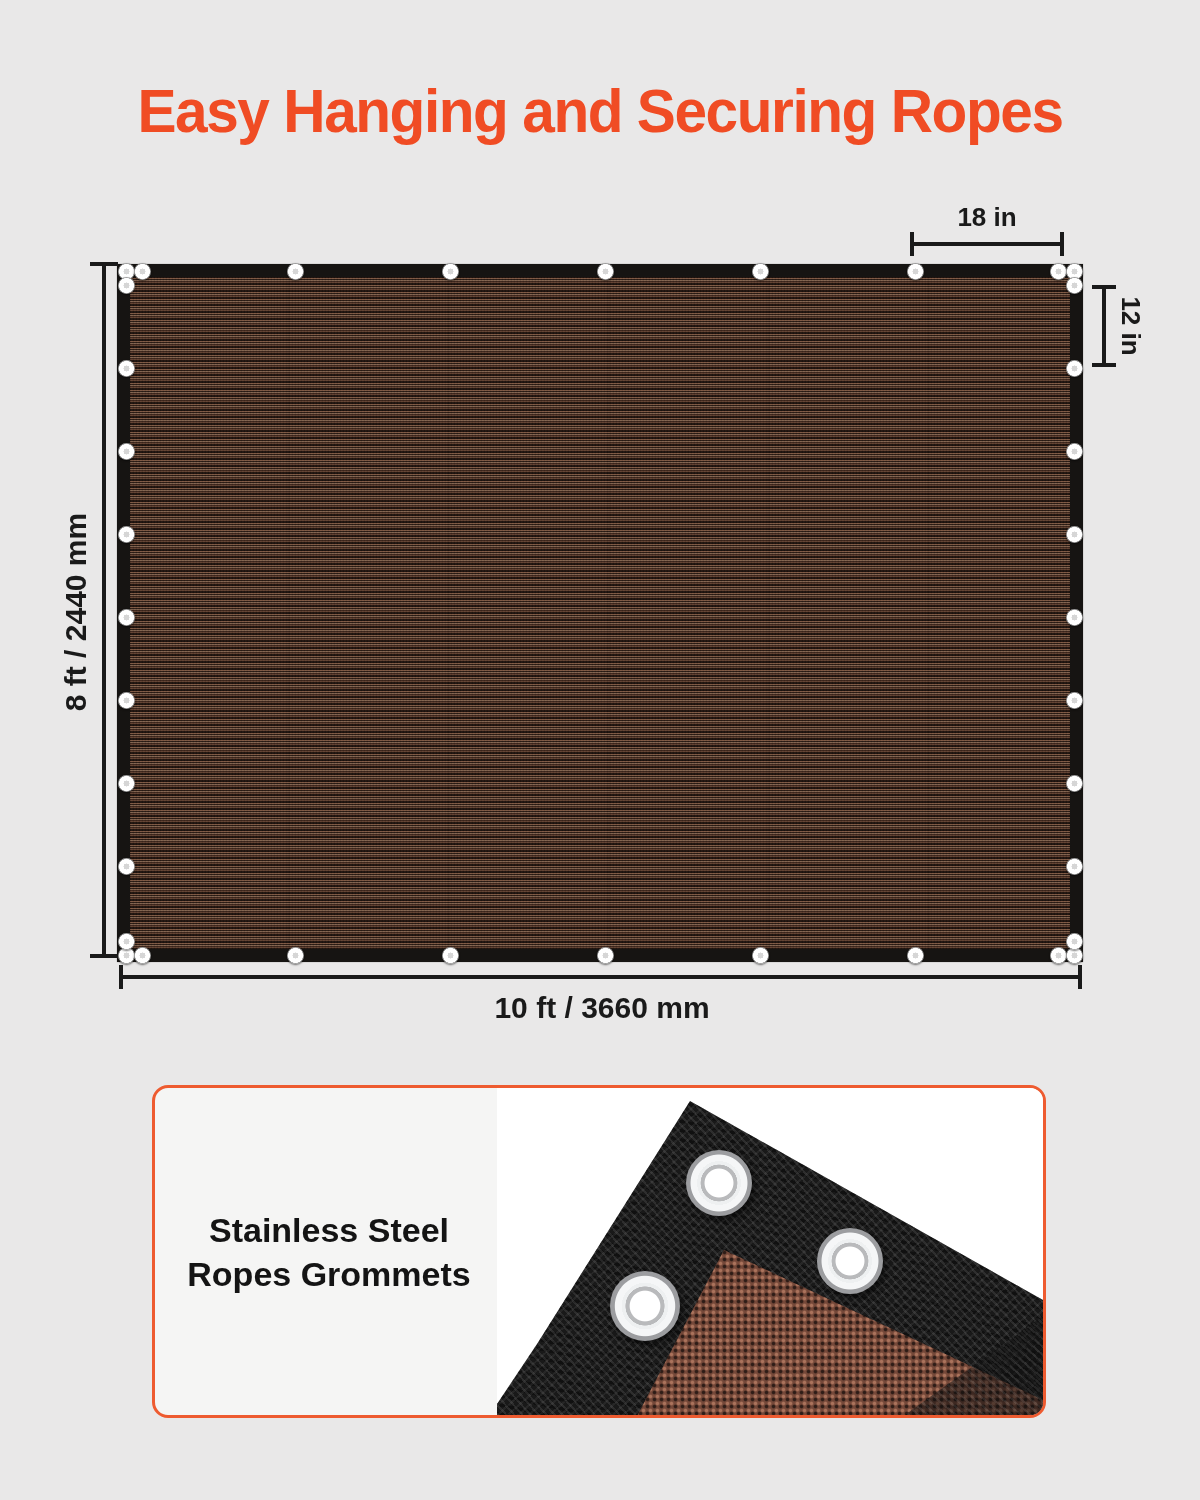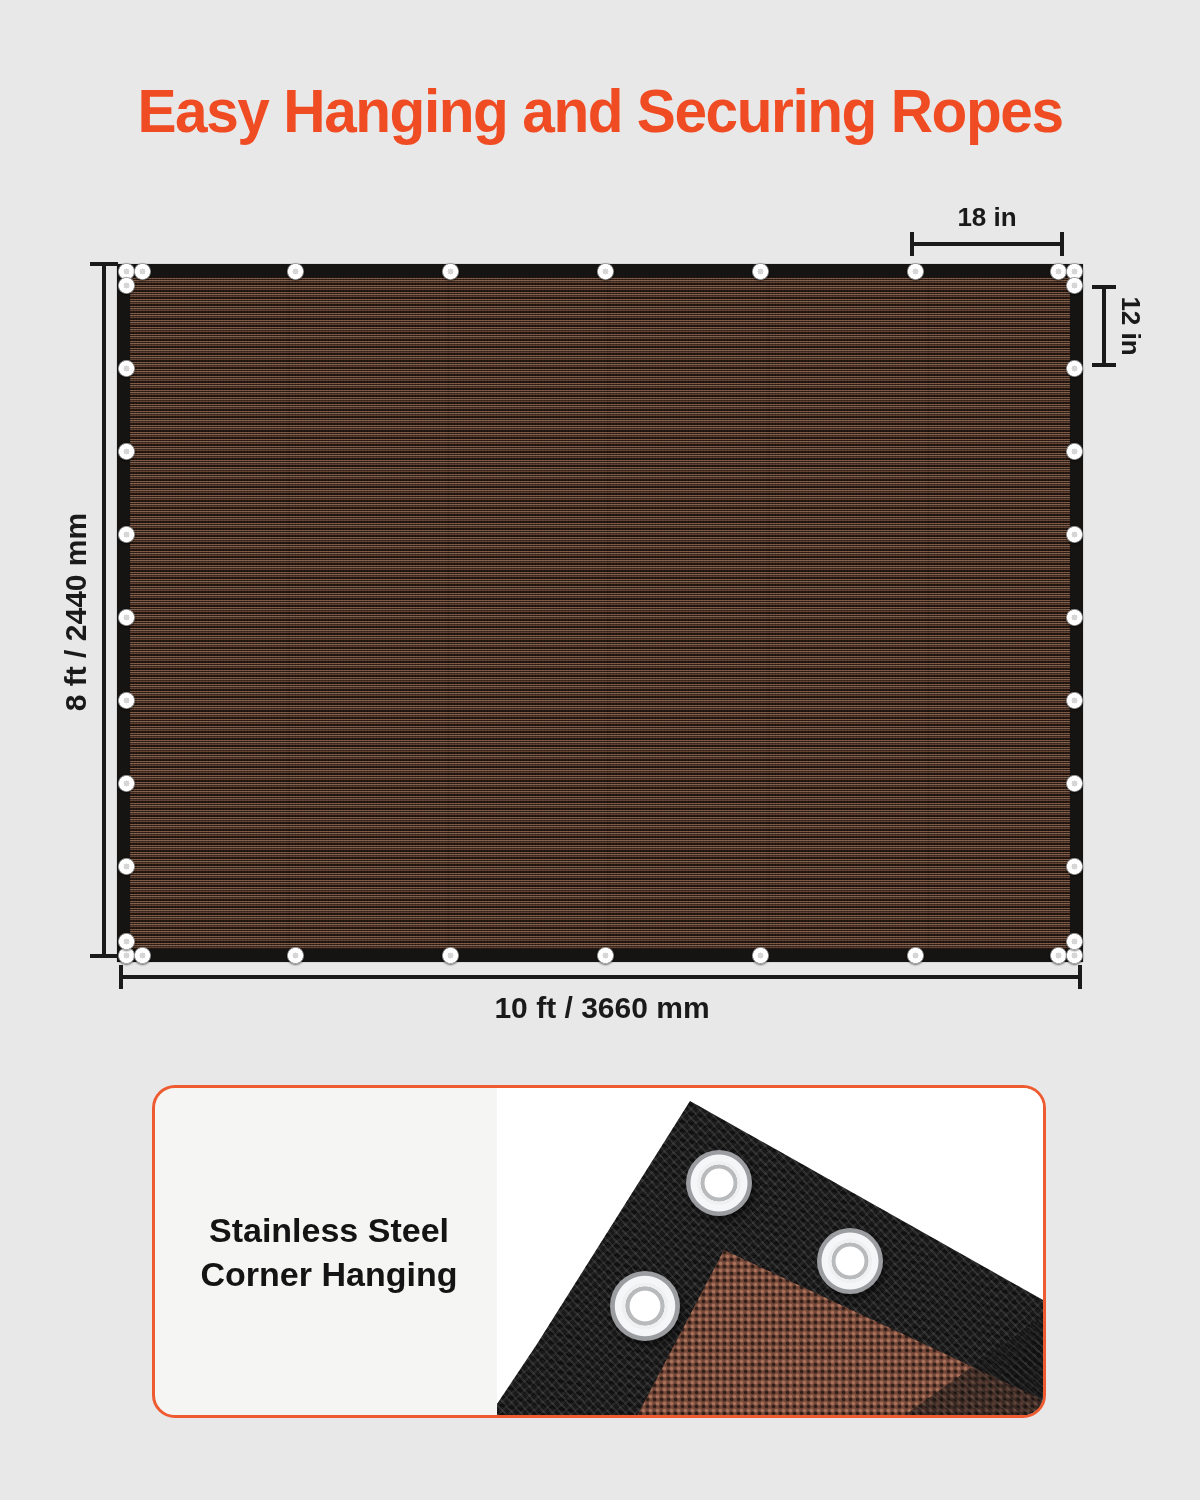--- a/index.html
+++ b/index.html
@@ -51,21 +51,21 @@
   }
   .fs26{font-size:26px;}
   .fs30{font-size:30px;}
   .rot-cw{transform:translate(-50%,-50%) rotate(90deg);}
   .rot-ccw{transform:translate(-50%,-50%) rotate(-90deg);}
   .ctr{transform:translate(-50%,-50%);}
   
   .card{
     position:absolute;left:152px;top:1085px;width:894px;height:333px;
     background:#F5F5F4;border:3px solid var(--card-border,#EE5B30);
-    border-radius:23px;box-sizing:border-box;overflow:hidden;
+    border-radius:16px;box-sizing:border-box;overflow:hidden;
   }
   .card-text{
     position:absolute;left:0;top:0;width:348px;height:100%;
     display:flex;flex-direction:column;justify-content:center;align-items:center;
     font-size:34px;font-weight:700;line-height:44px;color:#141414;
     text-align:center;
   }
   .photo{
     position:absolute;right:0;top:0;width:546px;height:100%;
     background:#ffffff;overflow:hidden;
@@ -174,21 +174,21 @@
   <div>
     <div class="dl" style="left:119px;top:975px;width:963px;height:4px;"></div>
     <div class="dl" style="left:119px;top:965px;width:4px;height:24px;"></div>
     <div class="dl" style="left:1078px;top:965px;width:4px;height:24px;"></div>
     <div class="dim-label fs30 ctr" style="left:602px;top:1008px;">10 ft / 3660 mm</div>
   </div>
 
   <div class="card">
     <div class="card-text">
       <div>Stainless Steel</div>
-      <div>Corner Hanging</div>
+      <div>Ropes Grommets</div>
     </div>
     <div class="photo">
       <div class="fabric-black"></div>
       <div class="fabric-brown"></div>
       <div class="fabric-fold"></div>
       <div class="photo-grommet" style="left:189px;top:62px;width:66px;height:66px;"></div>
       <div class="photo-grommet" style="left:320px;top:140px;width:66px;height:66px;"></div>
       <div class="photo-grommet" style="left:113px;top:183px;width:70px;height:70px;"></div>
     </div>
   </div>

